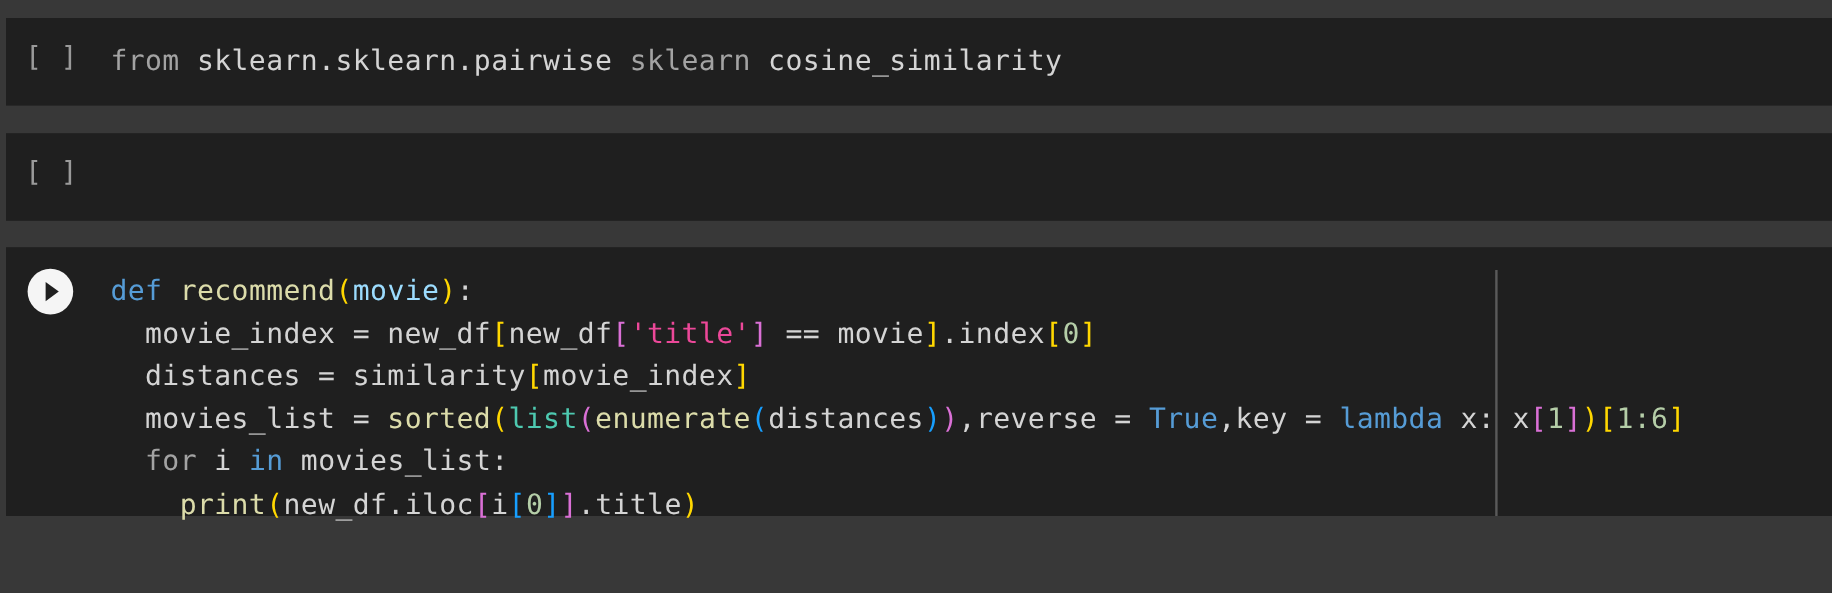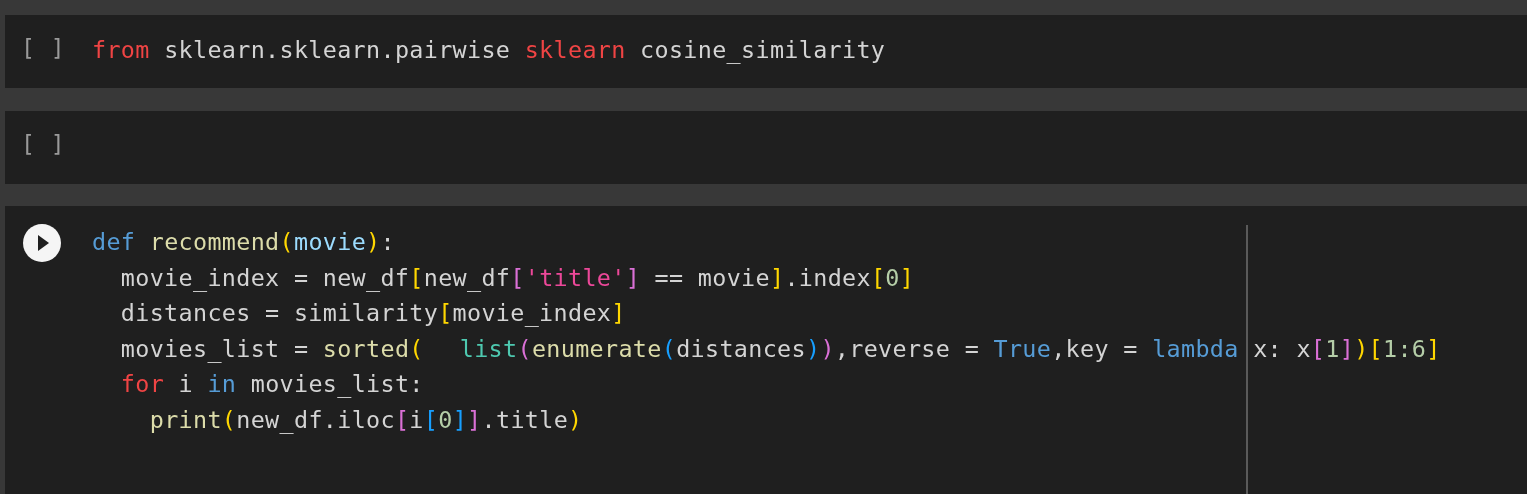--- a/index.html
+++ b/index.html
@@ -17,21 +17,21 @@
     background: #383838;
   }
   .cell {
     position: absolute;
     left: 5px;
     right: 0;
     background: #1f1f1f;
   }
   .cell-1 { top: 15px; height: 73px; }
   .cell-2 { top: 111px; height: 73px; }
-  .cell-3 { top: 206px; height: 288px; }
+  .cell-3 { top: 206px; height: 224px; }
   .gutter {
     position: absolute;
     left: 16px;
     font-family: "DejaVu Sans Mono", "Liberation Mono", monospace;
     font-size: 23px;
     color: #9a9a9a;
     letter-spacing: 1px;
   }
   .cell-1 .gutter, .cell-2 .gutter { top: 20px; }
   .code {
@@ -40,25 +40,25 @@
     font-family: "DejaVu Sans Mono", "Liberation Mono", monospace;
     font-size: 23.4px;
     letter-spacing: 0.34px;
     color: #d4d4d4;
     white-space: pre;
     line-height: 35.5px;
   }
   .cell-1 .code, .cell-2 .code { top: 18px; }
   .cell-3 .code { top: 19px; }
   .line { display: block; height: 35.5px; }
-  .kw-ctrl { color: #ef4444; }
+  .kw-ctrl { color: #a3a3a3; }
   .kw { color: #569cd6; }
   .fn { color: #dcdcaa; }
   .param { color: #9cdcfe; }
-  .cls { color: #4ec9b0; margin-left: 36px; }
+  .cls { color: #4ec9b0; }
   .str { color: #ec4899; }
   .num { color: #b5cea8; }
   .b1 { color: #ffd700; }
   .b2 { color: #da70d6; }
   .b3 { color: #179fff; }
   .run-button {
     position: absolute;
     left: 18px;
     top: 18px;
     width: 38px;

